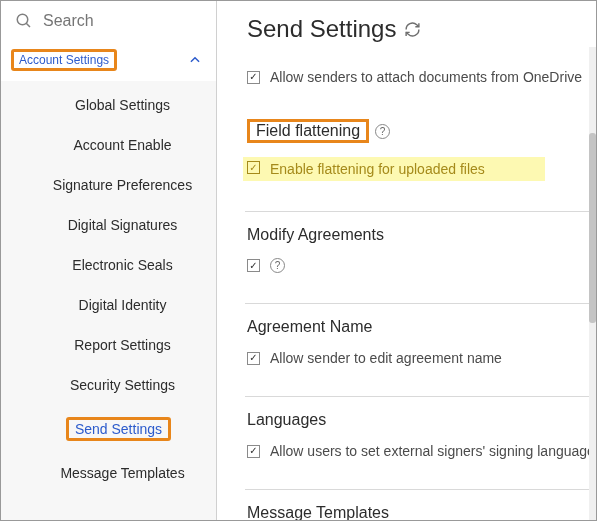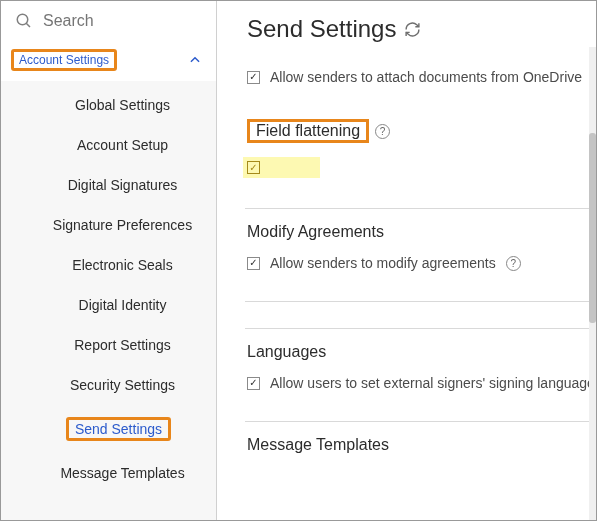--- a/index.html
+++ b/index.html
@@ -211,23 +211,23 @@
           <span>Account Settings</span>
         </span>
       </span>
       <svg class="chev" width="14" height="14" viewBox="0 0 24 24" fill="none" stroke="#2c5bcc" stroke-width="2.5">
         <polyline points="5 15 12 8 19 15"></polyline>
       </svg>
     </div>
 
     <div class="nav-list">
       <div class="nav-item"><span>Global Settings</span></div>
-      <div class="nav-item"><span>Account Setup</span></div>
+      <div class="nav-item"><span>Account Enable</span></div>
+      <div class="nav-item"><span>Signature Preferences</span></div>
       <div class="nav-item"><span>Digital Signatures</span></div>
-      <div class="nav-item"><span>Signature Preferences</span></div>
       <div class="nav-item"><span>Electronic Seals</span></div>
       <div class="nav-item"><span>Digital Identity</span></div>
       <div class="nav-item"><span>Report Settings</span></div>
       <div class="nav-item"><span>Security Settings</span></div>
       <div class="nav-item active">
         <span class="inner-highlight">
           <span>Send Settings</span>
         </span>
       </div>
       <div class="nav-item"><span>Message Templates</span></div>
@@ -257,39 +257,48 @@
     <div class="group">
       <div class="group-title field-flat-title">
         <span class="box-highlight">
           <span>Field flattening</span>
         </span>
         <span class="info-icon">?</span>
       </div>
       <div class="option-row">
         <span class="hl-yellow">
           <span class="check on"></span>
+          <span class="txt">Enable flattening for uploaded files</span>
         </span>
       </div>
     </div>
 
     <div class="divider"></div>
 
     <div class="group" style="margin-top:12px">
       <div class="group-title">
         <span>Modify Agreements</span>
       </div>
       <div class="option-row">
         <span class="check on"></span>
-        <span>Allow senders to modify agreements</span>
         <span class="info-icon">?</span>
       </div>
     </div>
 
     <div class="divider"></div>
 
+    <div class="group" style="margin-top:0">
+      <div class="group-title">
+        <span>Agreement Name</span>
+      </div>
+      <div class="option-row">
+        <span class="check on"></span>
+        <span>Allow sender to edit agreement name</span>
+      </div>
+    </div>
 
     <div class="divider"></div>
 
     <div class="group" style="margin-top:12px">
       <div class="group-title">
         <span>Languages</span>
       </div>
       <div class="option-row">
         <span class="check on"></span>
         <span>Allow users to set external signers' signing language</span>

